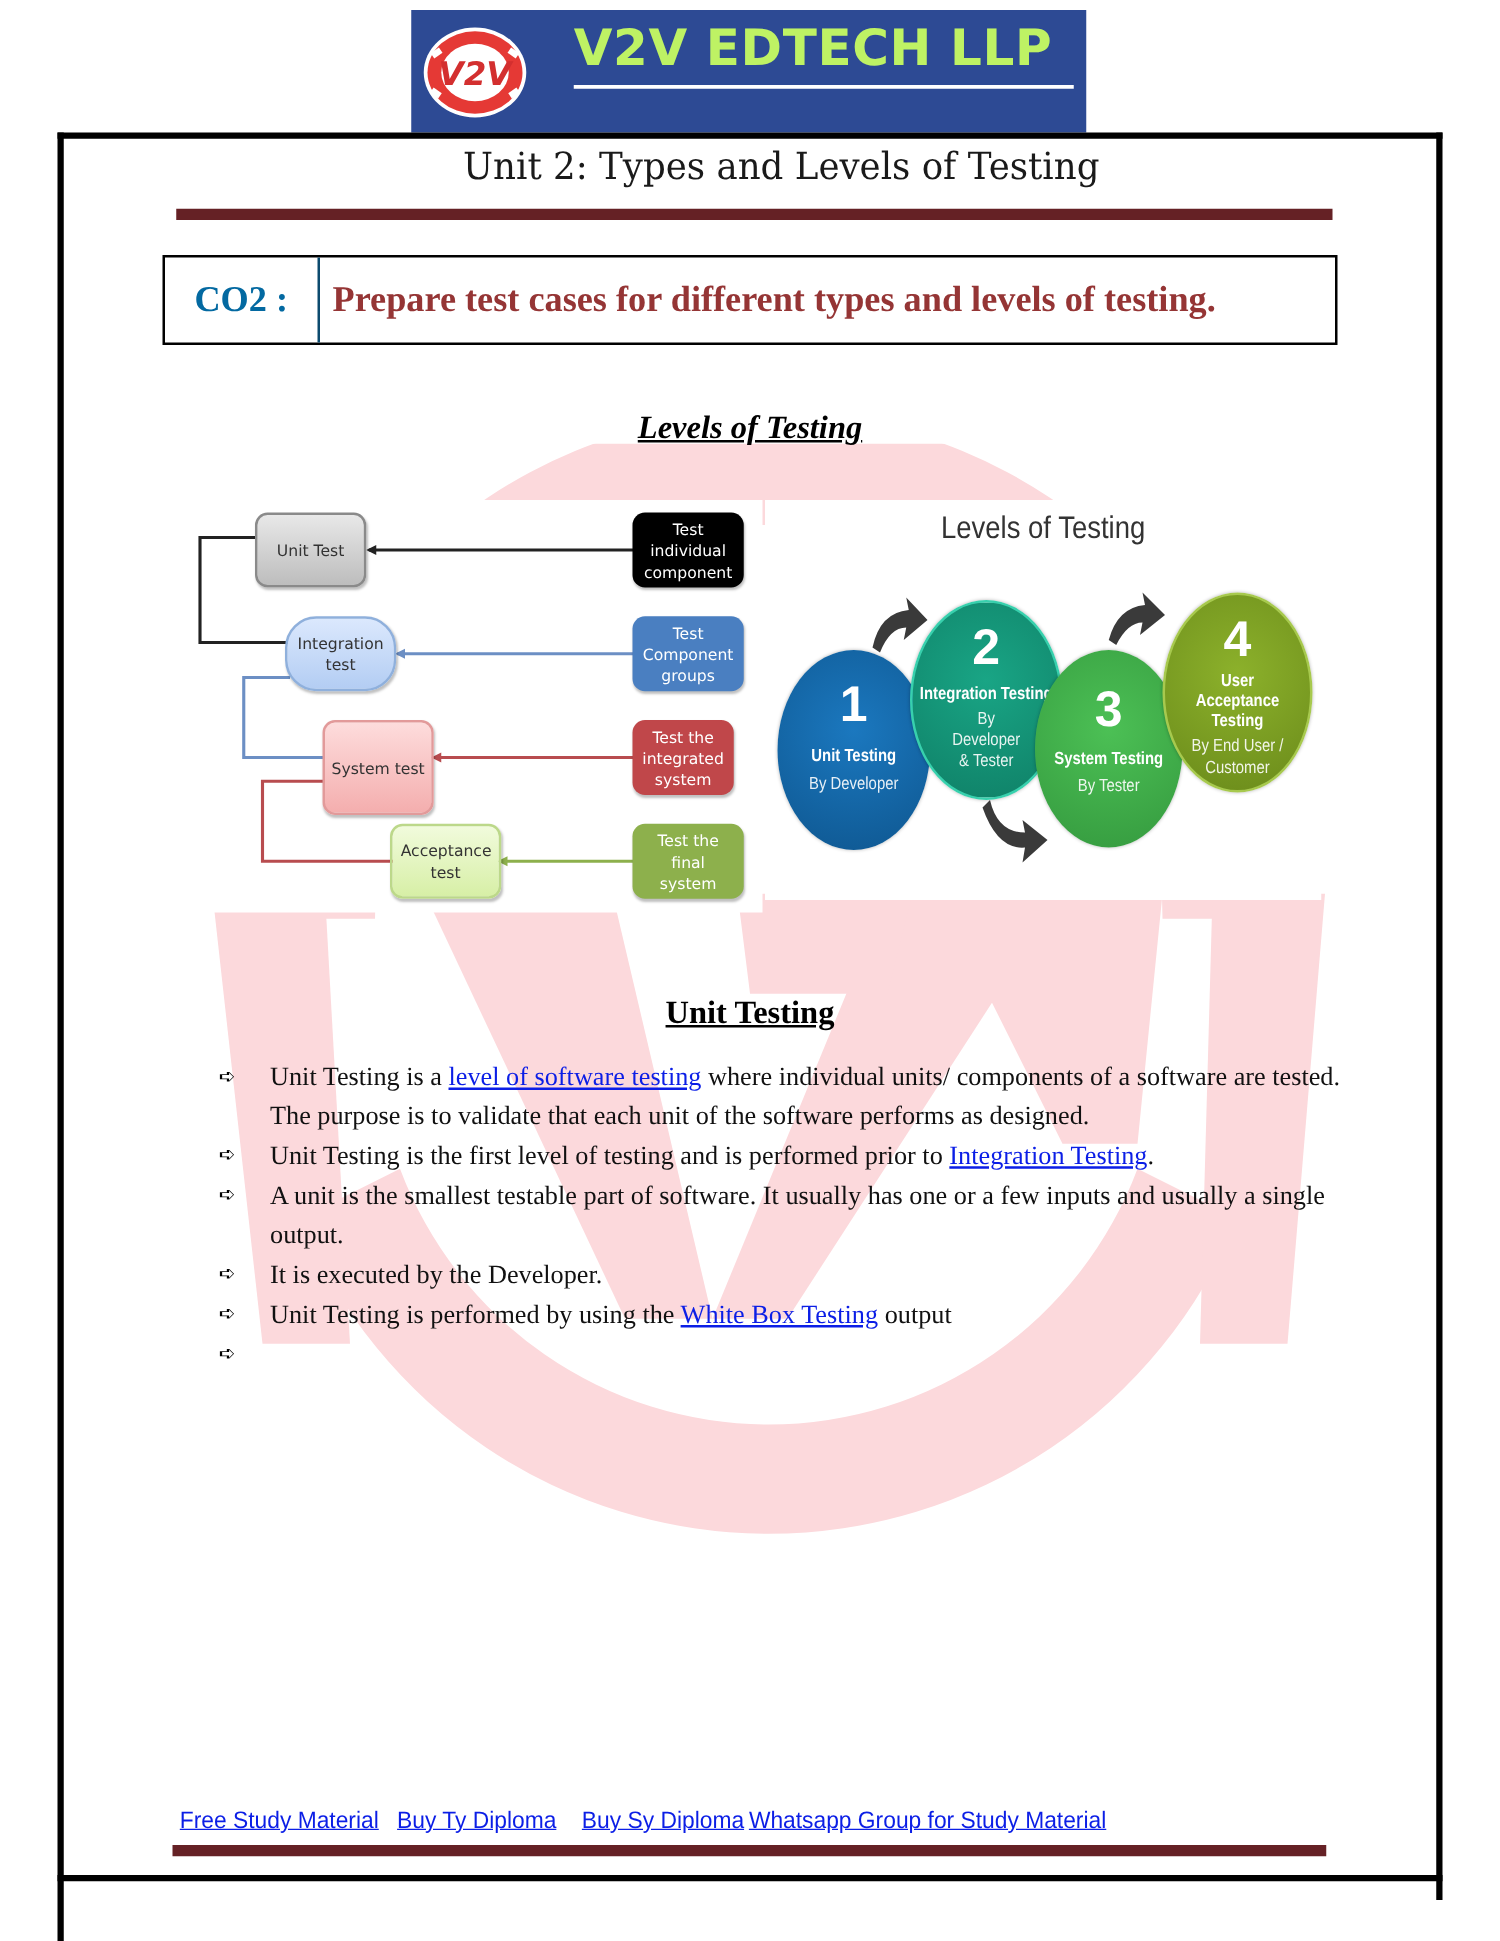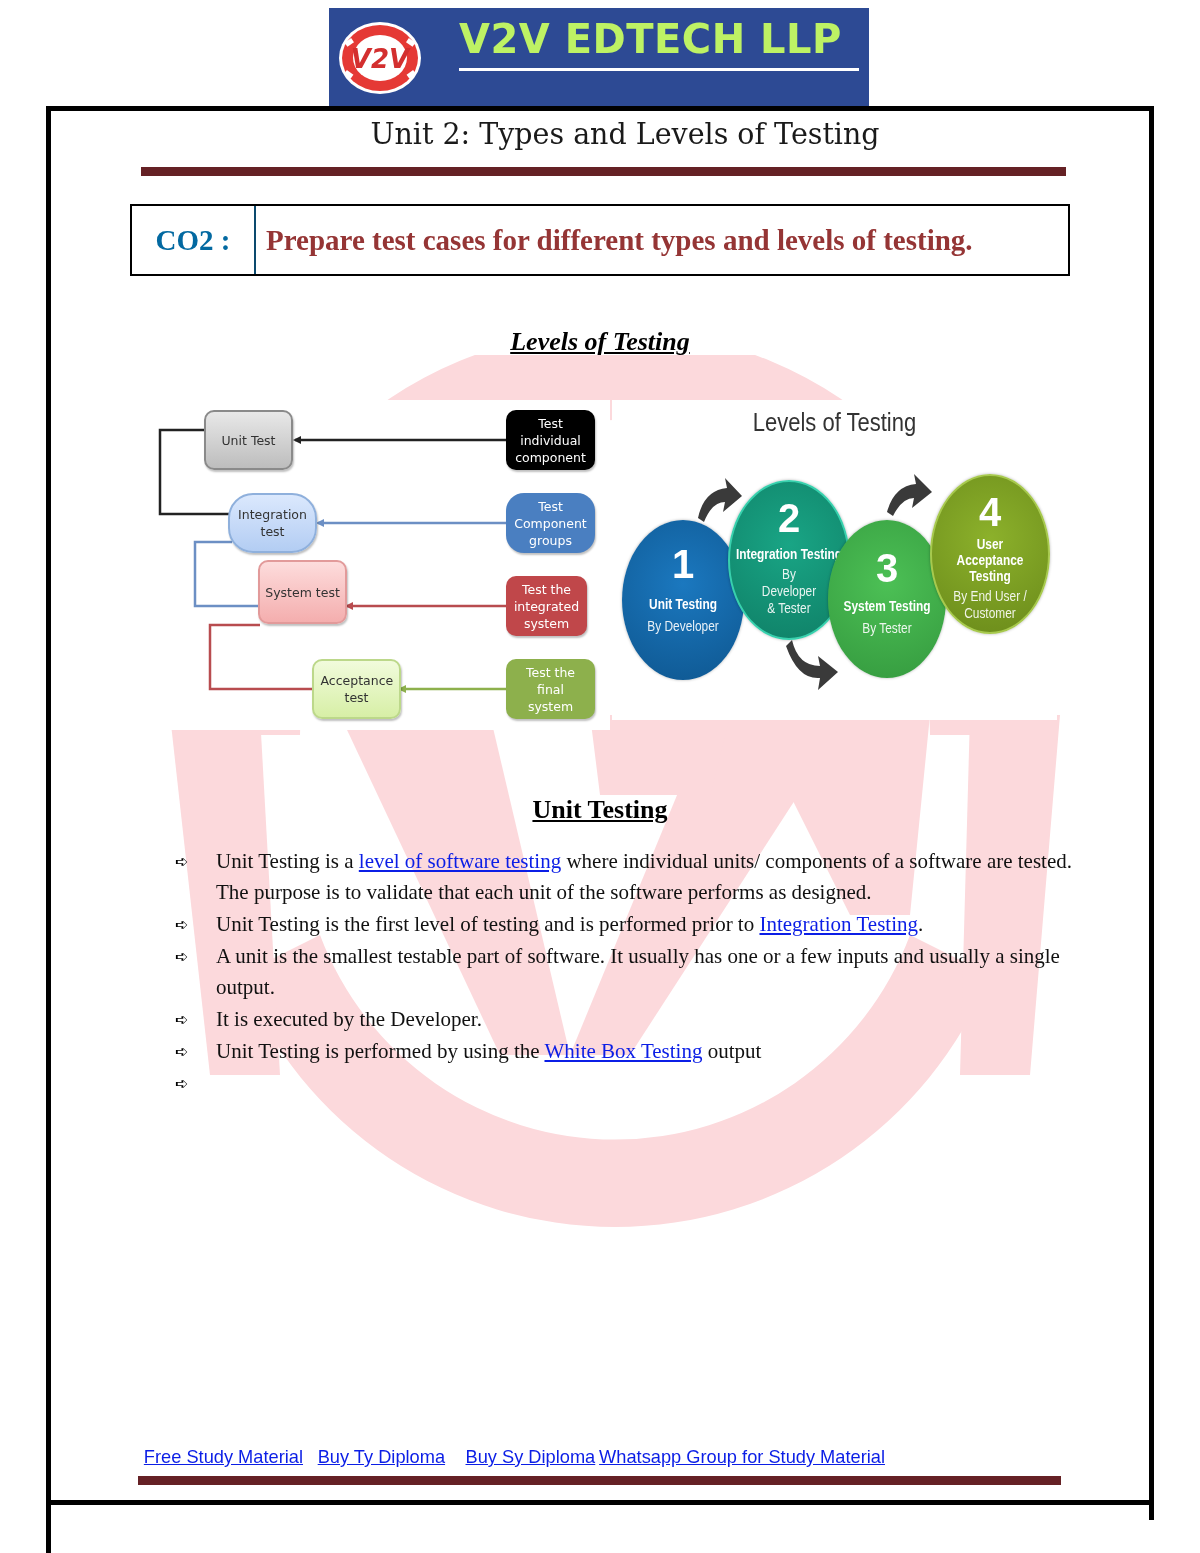--- a/index.html
+++ b/index.html
@@ -119,31 +119,31 @@
     <polygon points="205,206 213,202 213,210" fill="#b84c4f"></polygon>
     <polygon points="258,289 266,285 266,293" fill="#8db04c"></polygon>
   </svg>
 
   <div class="dbox lvl" style="left:64px;top:10px;width:89px;height:60px;background:linear-gradient(#e8e8e8,#bdbdbd);border-color:#8a8a8a;">
       <span>Unit Test</span>
     </div>
   <div class="dbox lvl" style="left:88px;top:93px;width:89px;height:60px;background:linear-gradient(#dbe8fd,#b3cdf3);border-color:#8fb0dc;border-radius:25px;">
       <span style="width:70px">Integration test</span>
     </div>
-  <div class="dbox lvl" style="left:118px;top:160px;width:89px;height:64px;background:linear-gradient(#fddcdc,#f4aeae);border-color:#e29a9a;">
+  <div class="dbox lvl" style="left:118px;top:176px;width:89px;height:76px;background:linear-gradient(#fddcdc,#f4aeae);border-color:#e29a9a;">
       <span>System test</span>
     </div>
   <div class="dbox lvl" style="left:172px;top:259px;width:89px;height:60px;background:linear-gradient(#f1fbdc,#d7efa6);border-color:#bcd88a;">
       <span style="width:72px">Acceptance test</span>
     </div>
 
   <div class="dbox" style="left:366px;top:10px;width:89px;height:60px;background:#000;color:#fff;">
       <span style="width:80px">Test individual component</span>
     </div>
-  <div class="dbox" style="left:366px;top:93px;width:89px;height:60px;background:#4a7fc1;color:#fff;border-radius:18px;">
+  <div class="dbox" style="left:366px;top:93px;width:89px;height:60px;background:#4a7fc1;color:#fff;">
       <span style="width:80px">Test Component groups</span>
     </div>
   <div class="dbox" style="left:366px;top:176px;width:81px;height:60px;background:#c0474a;color:#fff;">
       <span style="width:78px">Test the integrated system</span>
     </div>
   <div class="dbox" style="left:366px;top:259px;width:89px;height:60px;background:#8db04c;color:#fff;">
       <span style="width:60px">Test the final system</span>
     </div>
 </div>
 

